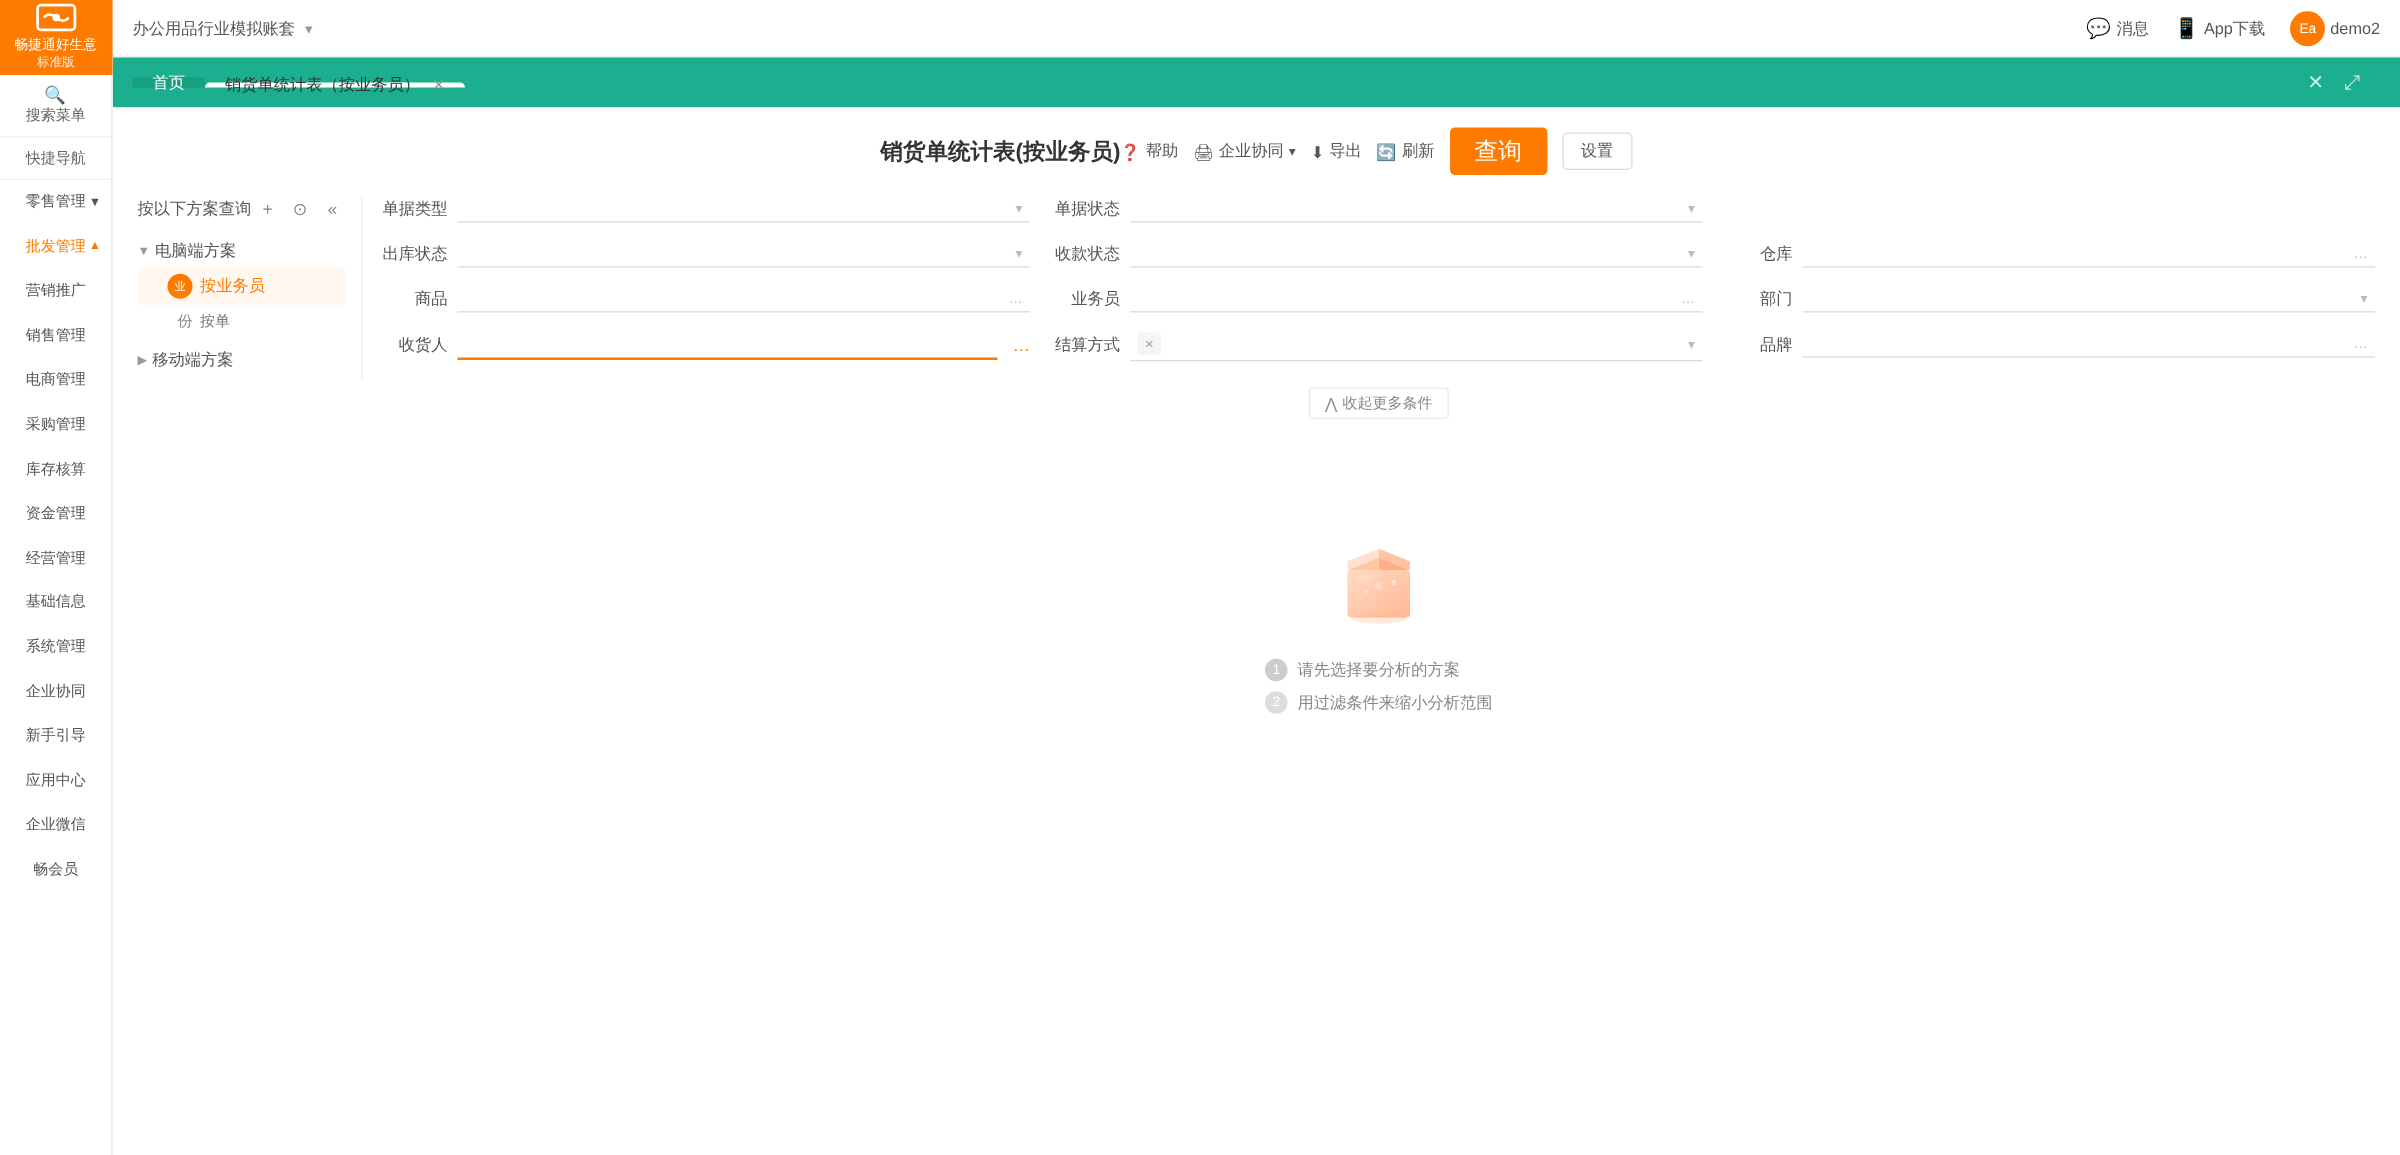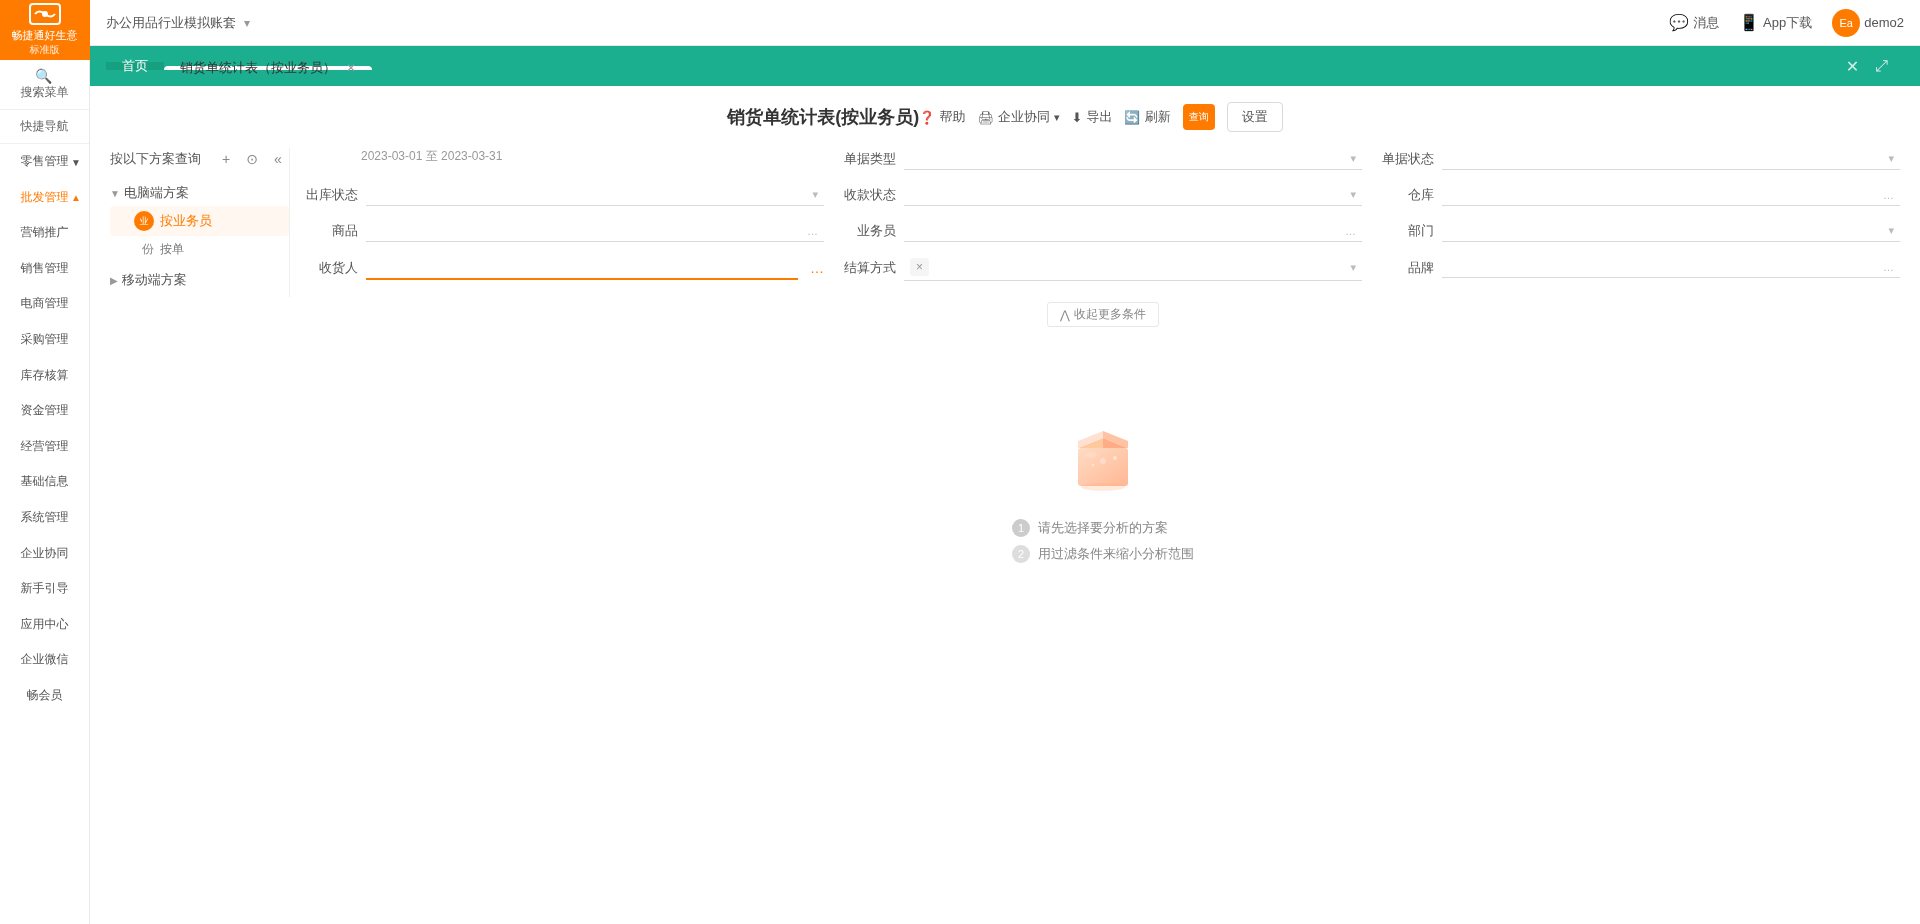--- a/index.html
+++ b/index.html
@@ -218,22 +218,22 @@
       gap: 4px;
       font-size: 13px;
       color: #555;
       cursor: pointer;
     }
     .btn-primary {
       background: #ff7b00;
       color: #fff;
       border: none;
       border-radius: 4px;
-      padding: 6px 6px;
-      font-size: 10px;
+      padding: 6px 20px;
+      font-size: 19px;
       cursor: pointer;
       white-space: nowrap;
     }
     .btn-setting {
       background: #fff;
       color: #555;
       border: 1px solid #d9d9d9;
       border-radius: 4px;
       padding: 5px 14px;
       font-size: 13px;
@@ -245,20 +245,21 @@
       display: flex;
       gap: 0;
       align-items: flex-start;
     }
 
     
     .left-panel {
       width: 180px;
       flex-shrink: 0;
       border-right: 1px solid #f0f0f0;
+      padding-right: 12px;
       margin-right: 16px;
     }
     .panel-header {
       display: flex;
       align-items: center;
       justify-content: space-between;
       margin-bottom: 10px;
       font-size: 13px;
       color: #555;
     }
@@ -678,23 +679,20 @@
               <span class="arrow">▶</span>
               <span>移动端方案</span>
             </div>
           </div>
         </div>
 
         <div class="right-panel">
 
           <div style="display:grid; grid-template-columns: 1fr 1fr 1fr; gap: 14px 20px; margin-bottom: 14px;">
 
-            <div style="grid-column: span 1;">
-              <span class="date-range-text" style="font-size:12px;color:#999;margin-left:55px;">2023-03-01 至 2023-03-31</span>
-            </div>
 
             <div class="filter-row">
               <span class="filter-label">单据类型</span>
               <div class="filter-select">
                 <span class="placeholder"></span>
                 <span class="select-arrow">▾</span>
               </div>
             </div>
 
             <div class="filter-row">

